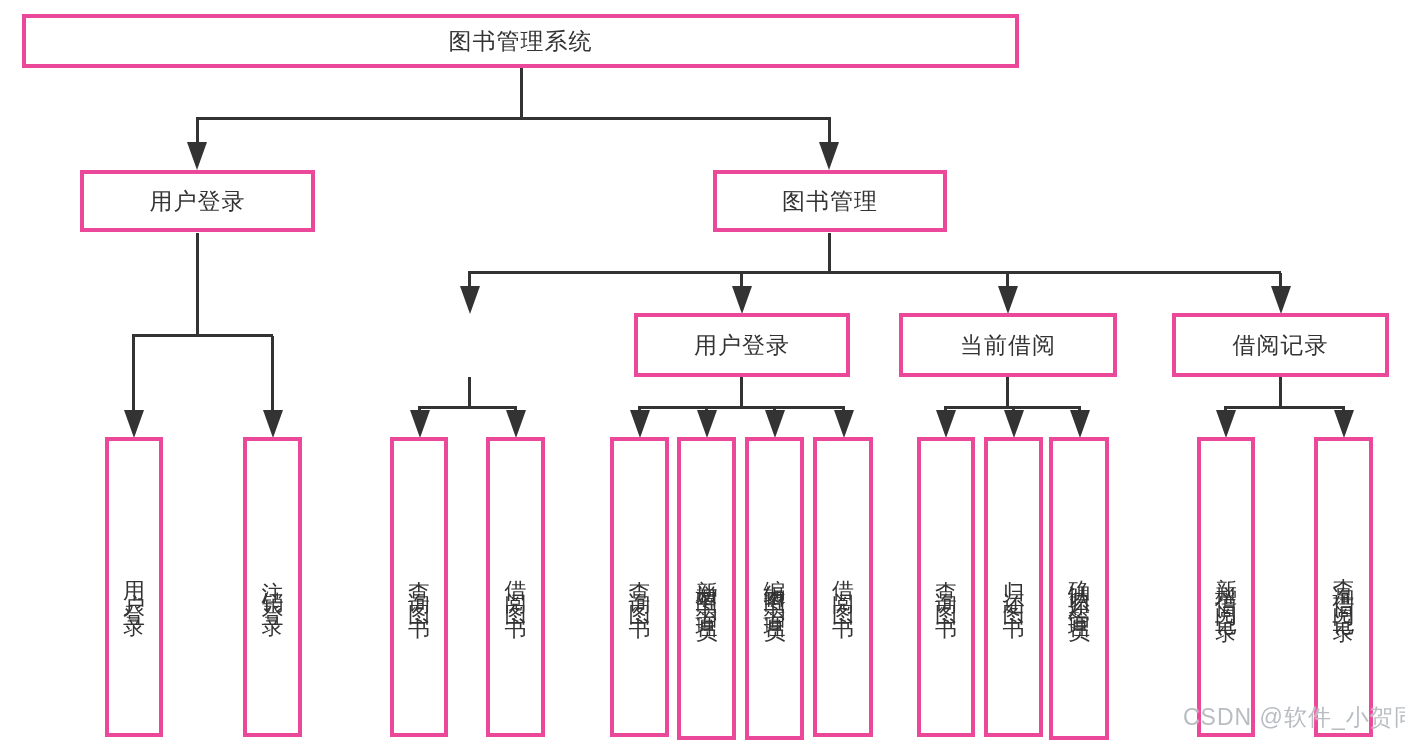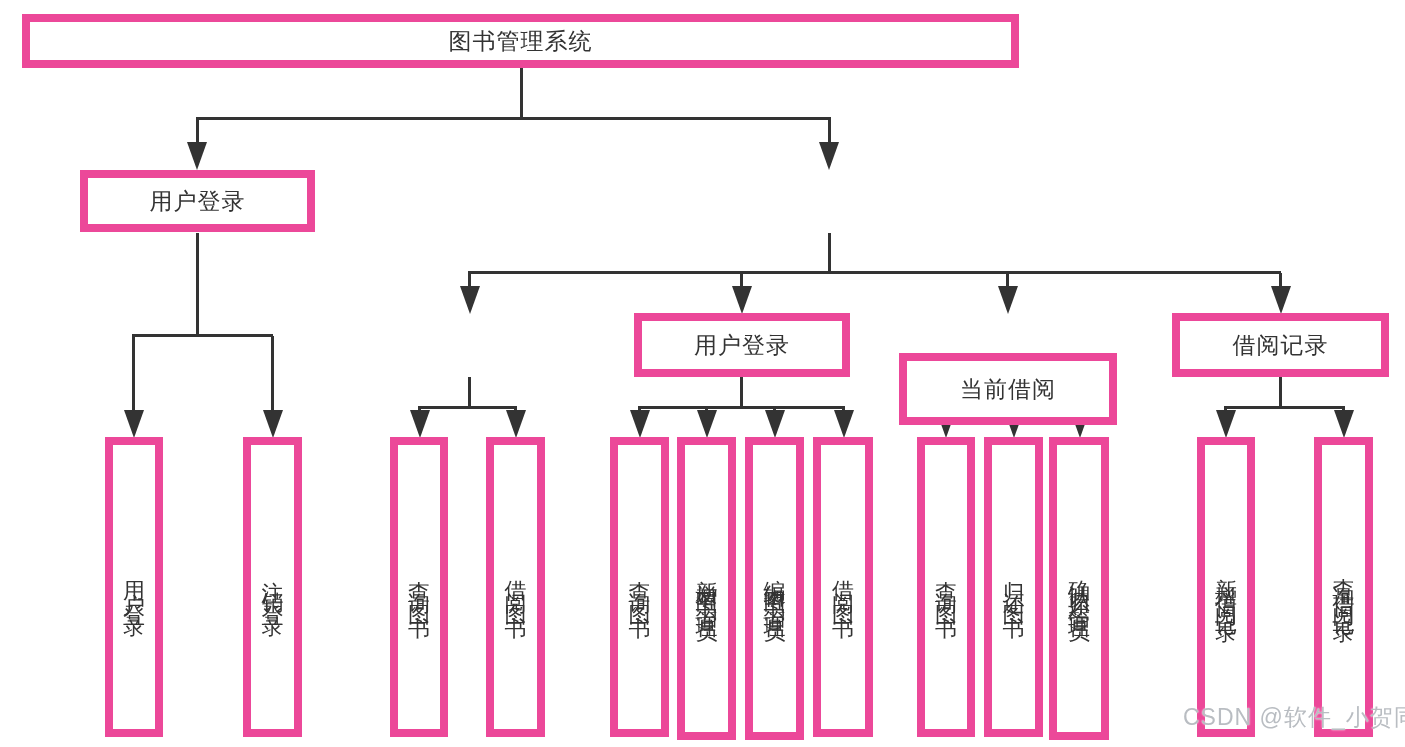--- a/index.html
+++ b/index.html
@@ -6,21 +6,21 @@
   .canvas{
     position:relative;
     width:1405px;height:747px;
     background:#ffffff;
     font-family:"Liberation Sans","DejaVu Sans",sans-serif;
     overflow:hidden;
   }
   .node{
     position:absolute;
     box-sizing:border-box;
-    border:8px solid #ec4899;
+    border:4px solid #ec4899;
     background:#ffffff;
     display:flex;
     align-items:center;
     justify-content:center;
     color:#333333;
     font-size:23px;
     letter-spacing:1px;
   }
   .leaf{
     writing-mode:vertical-rl;
@@ -108,23 +108,24 @@
   <div class="arrow" style="left:834px;top:410px;"></div>
   <div class="arrow" style="left:936px;top:410px;"></div>
   <div class="arrow" style="left:1004px;top:410px;"></div>
   <div class="arrow" style="left:1070px;top:410px;"></div>
   <div class="arrow" style="left:1216px;top:410px;"></div>
   <div class="arrow" style="left:1334px;top:410px;"></div>
 
   <div class="node" style="left:22px;top:14px;width:997px;height:54px;">图书管理系统</div>
 
   <div class="node" style="left:80px;top:170px;width:235px;height:62px;">用户登录</div>
+  <div class="node" style="left:713px;top:170px;width:234px;height:62px;">图书管理</div>
 
   <div class="node" style="left:634px;top:313px;width:216px;height:64px;">用户登录</div>
-  <div class="node" style="left:899px;top:313px;width:218px;height:72px;margin-top:40px;">当前借阅</div>
+  <div class="node" style="left:899px;top:313px;width:218px;height:64px;">当前借阅</div>
   <div class="node" style="left:1172px;top:313px;width:217px;height:64px;">借阅记录</div>
 
   <div class="node leaf" style="left:105px;top:437px;width:58px;height:300px;">用户登录</div>
   <div class="node leaf" style="left:243px;top:437px;width:59px;height:300px;">注销登录</div>
 
   <div class="node leaf" style="left:390px;top:437px;width:58px;height:300px;">查询图书</div>
   <div class="node leaf" style="left:486px;top:437px;width:59px;height:300px;">借阅图书</div>
 
   <div class="node leaf" style="left:610px;top:437px;width:59px;height:300px;">查询图书</div>
   <div class="node leaf long" style="left:677px;top:437px;width:59px;height:303px;">新增图书（管理员）</div>

